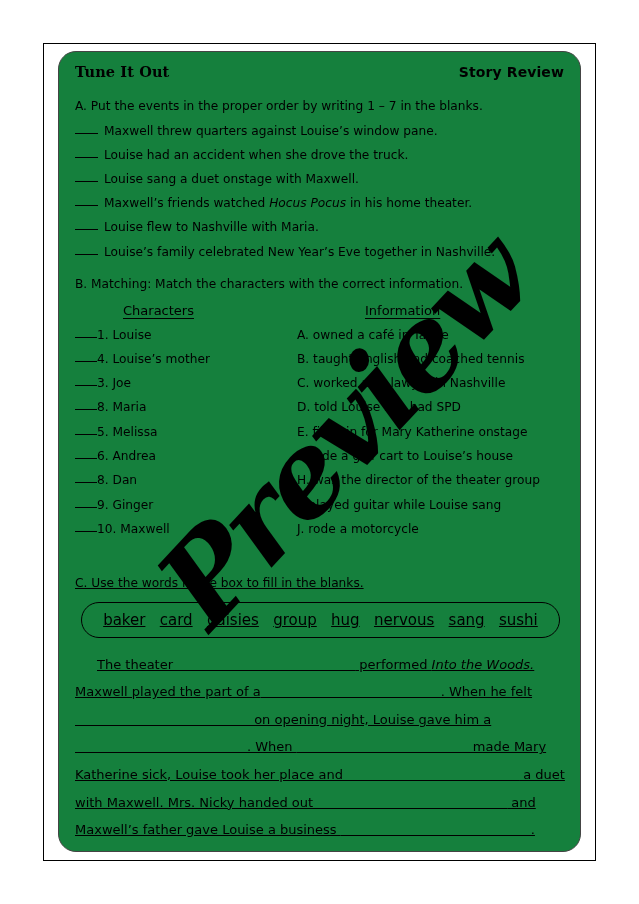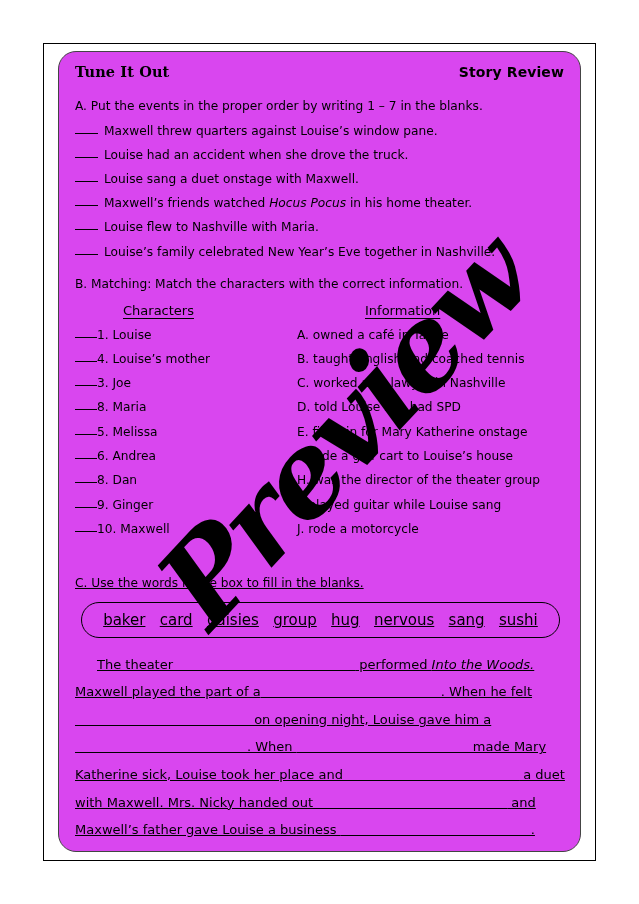--- a/index.html
+++ b/index.html
@@ -29,21 +29,21 @@
   }
   .inner-card {
     position: absolute;
     left: 58px;
     top: 51px;
     width: 523px;
     height: 801px;
     border: 1px solid #444;
     border-radius: 18px;
     box-sizing: border-box;
-    background: #d946ef;
+    background: #15803d;
     overflow: hidden;
   }
   .card-pad {
     position: absolute;
     left: 0; top: 0;
     width: 523px;
     padding: 11px 16px 0 16px;
     box-sizing: border-box;
   }
 

